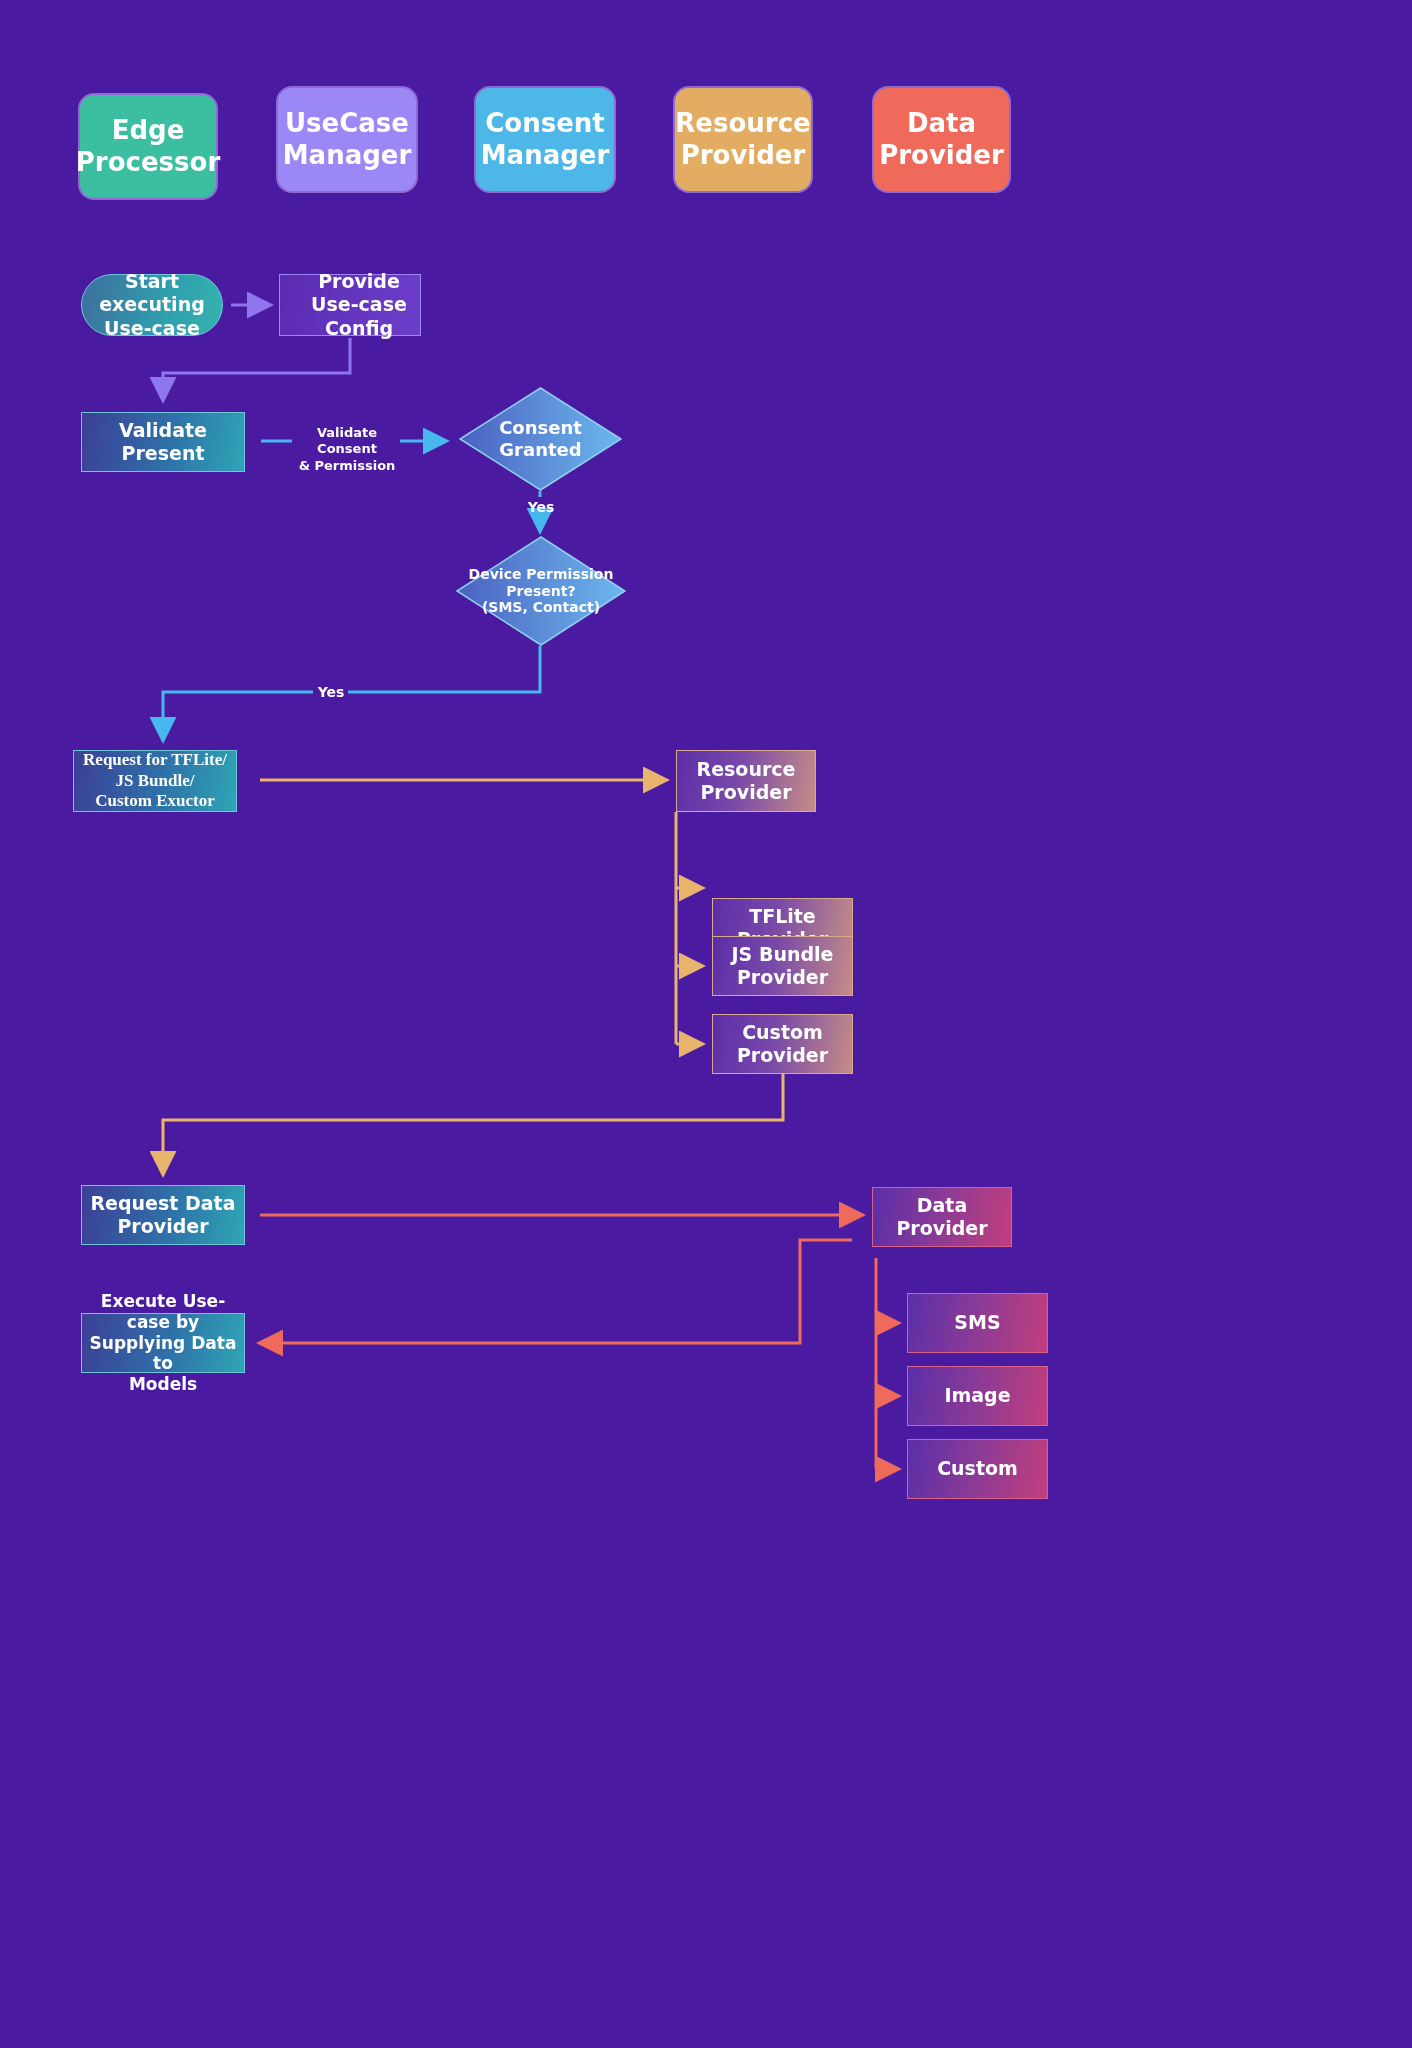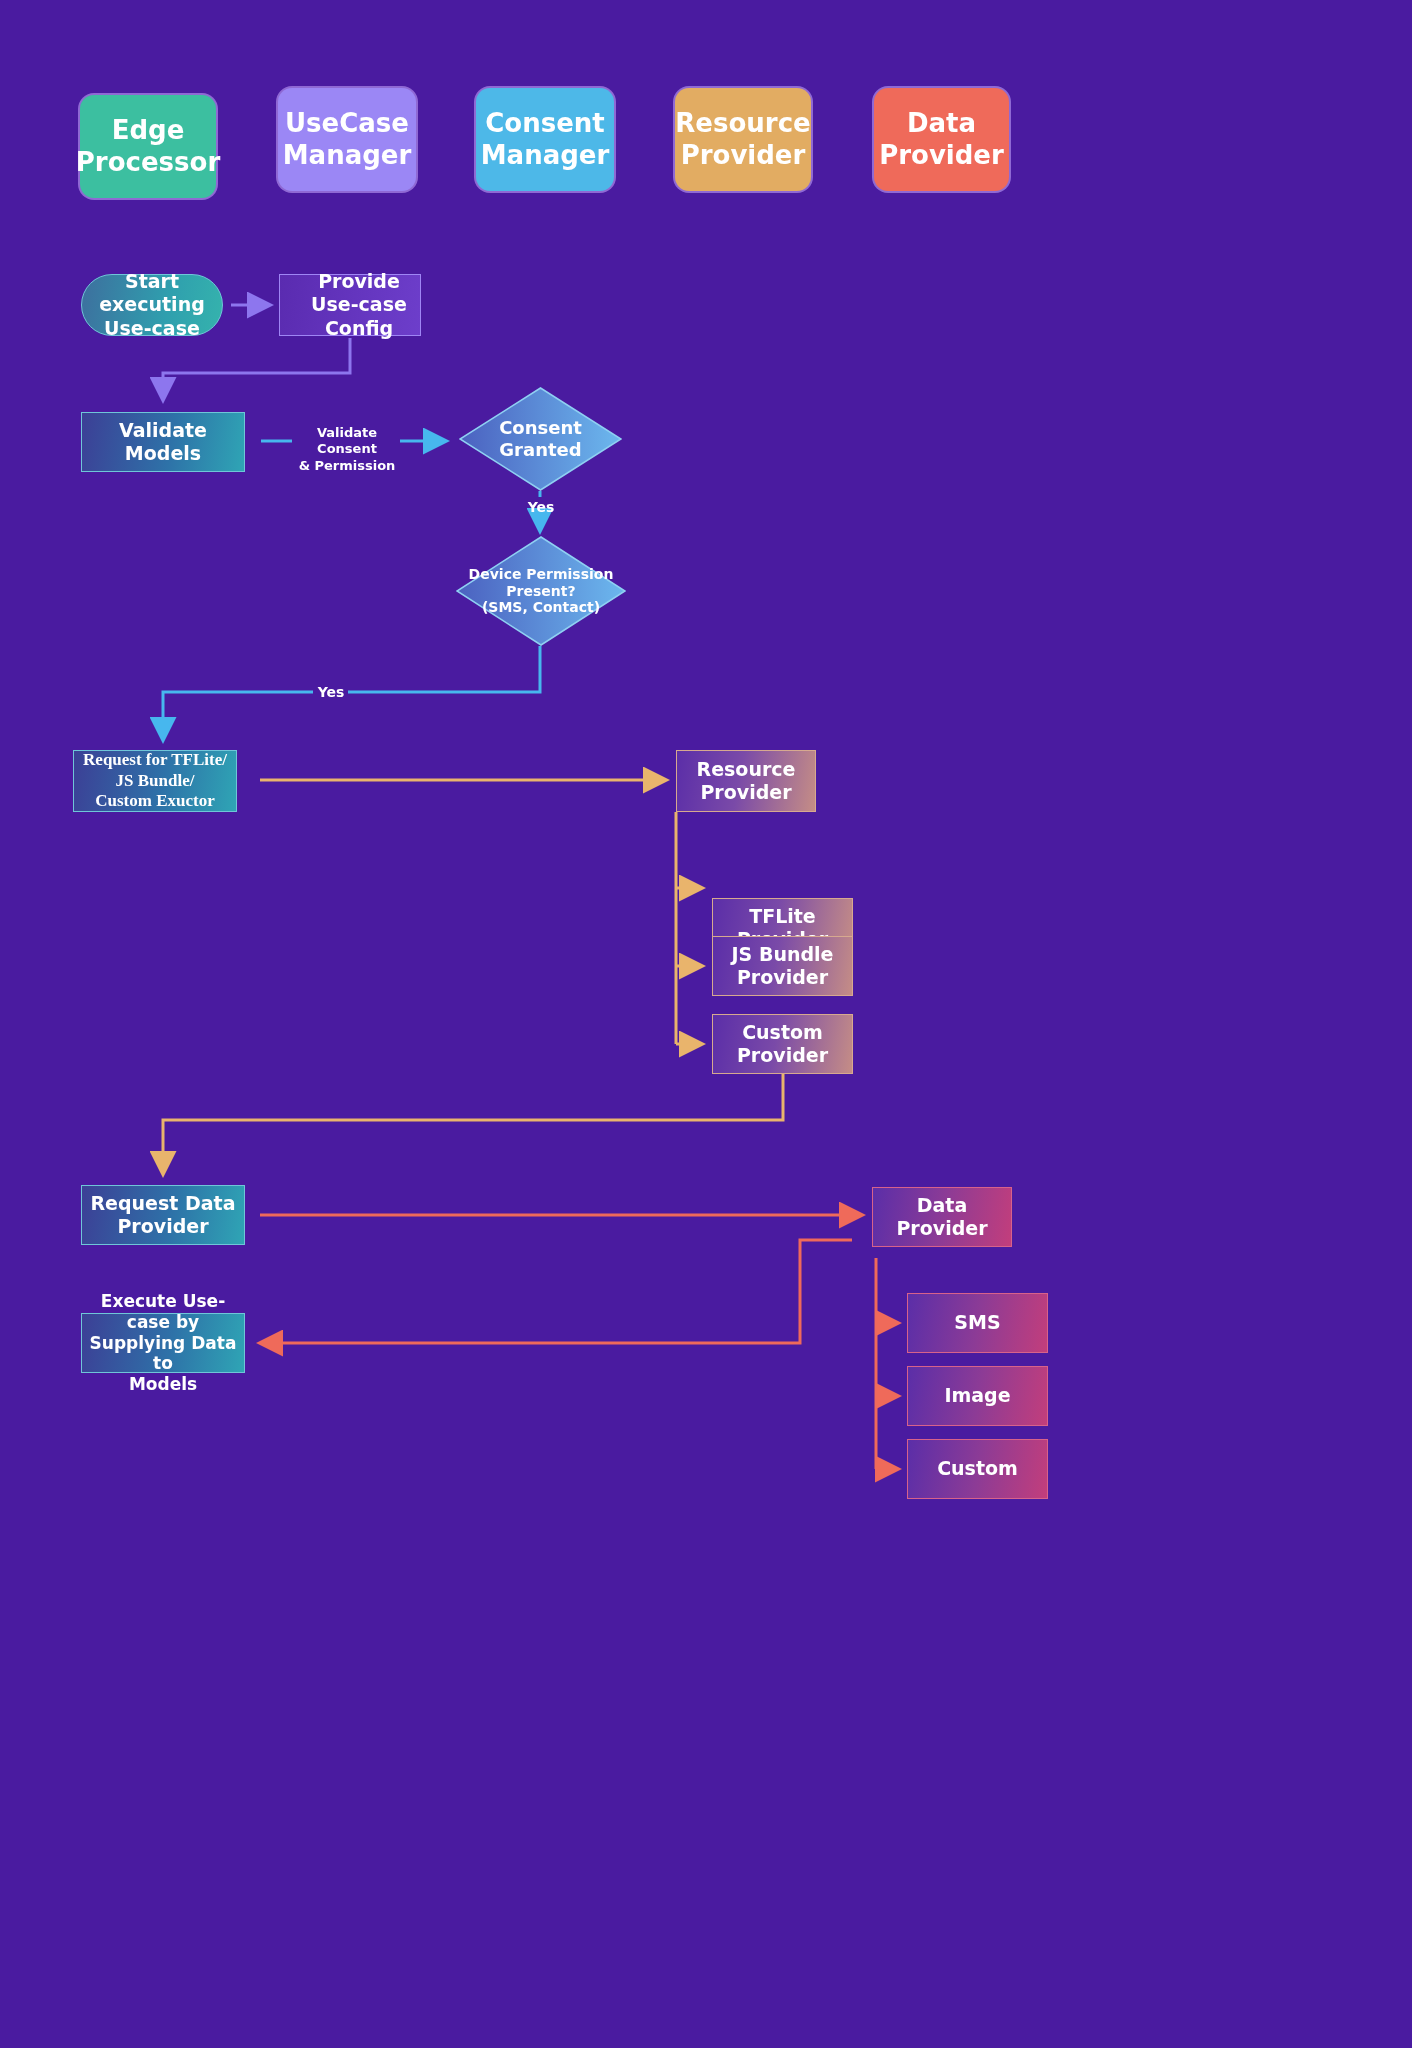--- a/index.html
+++ b/index.html
@@ -217,21 +217,21 @@
 Use-case</span>
   </div>
 
   <div class="node config" style="left:279px; top:274px; width:142px; height:62px;">
     <span>Provide Use-case
 Config</span>
   </div>
 
   <div class="node proc" style="left:81px; top:412px; width:164px; height:60px;">
     <span>Validate
-Models</span>
+Present</span>
   </div>
 
   <div class="diamond-wrap" style="left:459px; top:387px; width:163px; height:104px;">
     <svg class="diamond-shape" viewBox="0 0 163 104" preserveAspectRatio="none">
       <polygon points="81.5,1 162,52 81.5,103 1,52" fill="url(#dg1)" stroke="#8fd0f2" stroke-width="1.5"></polygon>
     </svg>
     <div class="diamond-label" style="font-size:18px;">Consent
 Granted</div>
   </div>
 

